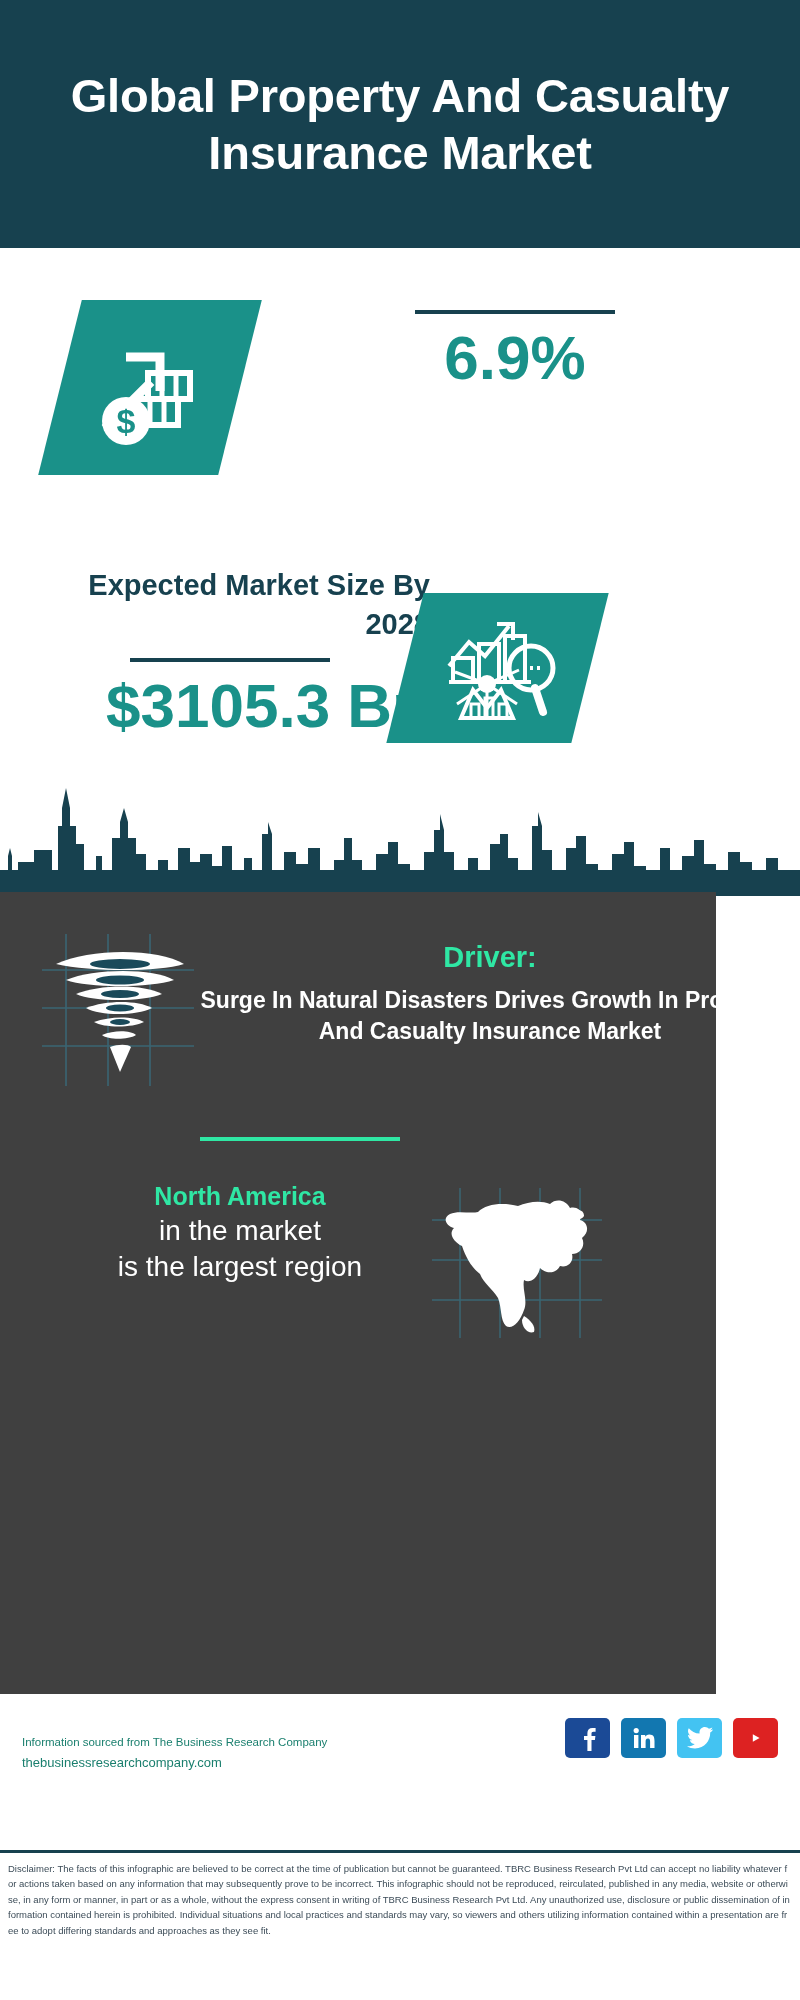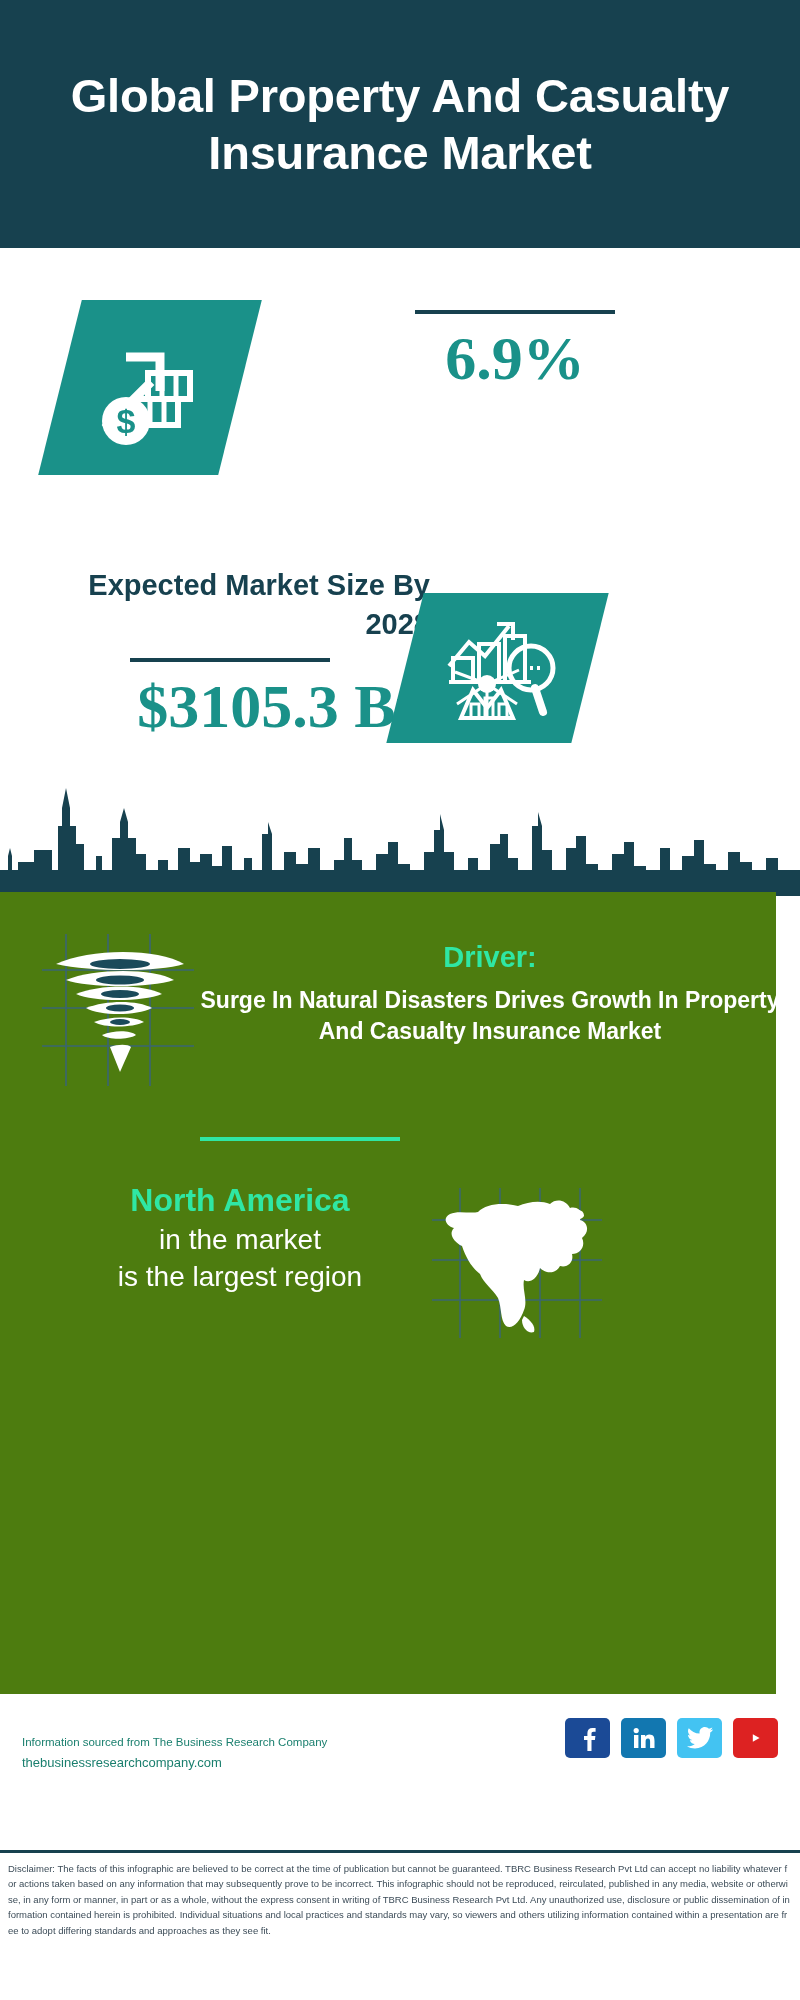--- a/index.html
+++ b/index.html
@@ -76,21 +76,20 @@
   .rule {
     width: 200px; height: 4px;
     background: #17414f;
     margin: 14px auto 10px auto;
   }
   .stat-value {
     color: #1a9189;
     font-size: 62px;
     font-weight: bold;
     line-height: 1.1;
-    font-family: Liberation Serif, serif;
   }
 
   
   .row2-text {
     position: absolute;
     left: 30px; top: 318px; width: 400px;
     text-align: right;
   }
   .row2-icon { left: 405px; top: 345px; width: 185px; height: 150px; }
 
@@ -98,23 +97,23 @@
   .skyline {
     position: absolute;
     top: 778px; left: 0;
     width: 800px; height: 118px;
   }
 
   
   .darkbody {
     position: absolute;
     top: 892px; left: 0;
-    width: 776px;
+    width: 716px;
     height: 802px;
-    background: #4d7c0f;
+    background: #404040;
   }
 
   .driver-block {
     position: absolute;
     top: 28px; left: 0; width: 800px;
     height: 200px;
   }
   .tornado-wrap {
     position: absolute;
     left: 38px; top: 10px;
@@ -145,21 +144,21 @@
     top: 1185px; left: 0; width: 800px;
   }
   .region-text {
     position: absolute;
     left: 60px; top: 0;
     width: 360px;
     text-align: center;
   }
   .region-name {
     color: #2fe7a4;
-    font-size: 32px;
+    font-size: 25px;
     font-weight: bold;
     line-height: 1.3;
   }
   .region-sub {
     color: #ffffff;
     font-size: 28px;
     line-height: 1.32;
     font-weight: normal;
   }
   .map-wrap {

